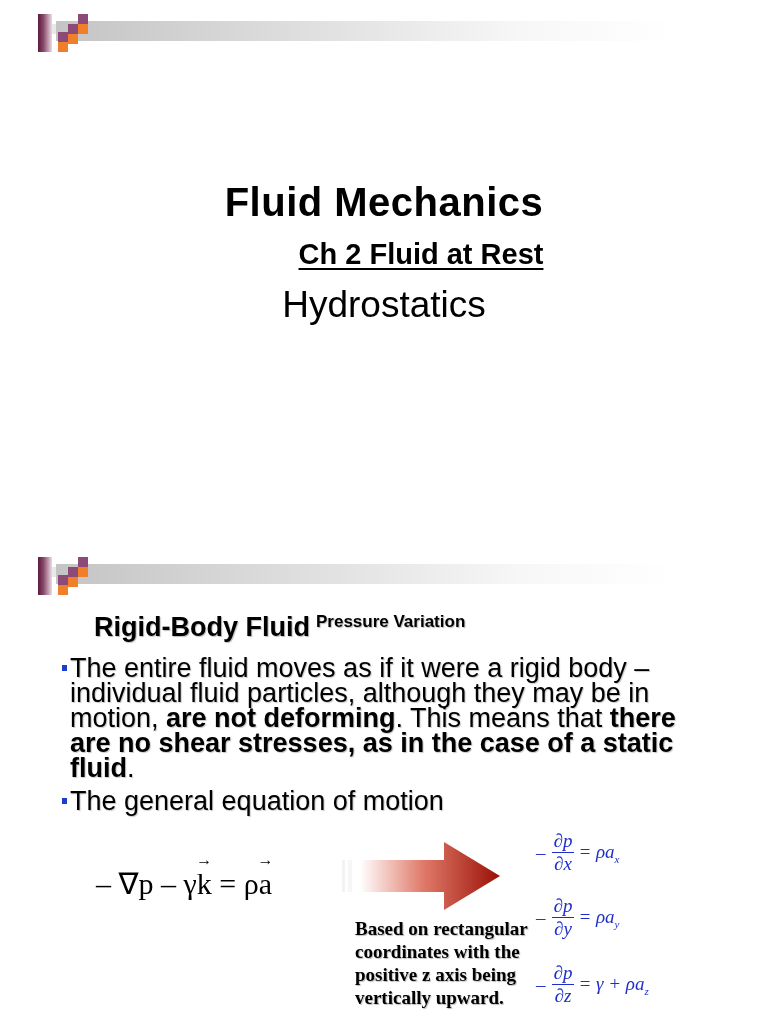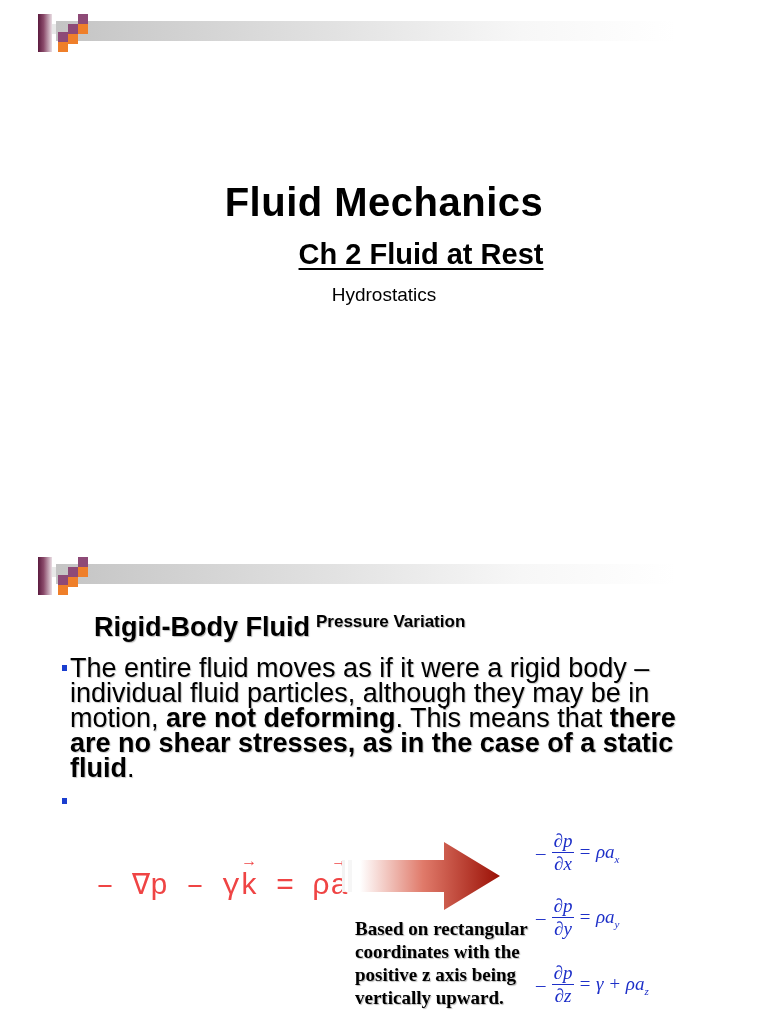--- a/index.html
+++ b/index.html
@@ -18,33 +18,33 @@
   .hdr .p3 { left: 40px; top: 4px; background: #8e4a77; }
   .hdr .o1 { left: 20px; top: 32px; background: #ef7f2a; }
   .hdr .o2 { left: 30px; top: 24px; background: #ef7f2a; }
   .hdr .o3 { left: 40px; top: 14px; background: #ef7f2a; }
   .hdr .gap { position: absolute; left: 14px; top: 14px; width: 8px; height: 10px; background: #e8e8e8; }
 
   
   .title { position: absolute; left: 0; width: 768px; text-align: center; }
   .t1 { top: 180px; font-size: 40px; font-weight: bold; letter-spacing: 0.5px; }
   .t2 { top: 238px; font-size: 29px; font-weight: bold; text-decoration: underline; text-underline-offset: 4px; margin-left: 37px; }
-  .t3 { top: 284px; font-size: 19px; }
+  .t3 { top: 284px; font-size: 37px; }
 
   
   .s2-title { position: absolute; left: 94px; top: 612px; font-size: 27px; font-weight: bold;
               text-shadow: 1px 1px 1px #bbb; white-space: nowrap; }
   .s2-title .sup { font-size: 17px; vertical-align: 9px; margin-left: 6px; margin-top: 31px; }
   .bullets { position: absolute; left: 62px; top: 656px; width: 640px; font-size: 27px; line-height: 25px;
              text-shadow: 1px 1px 1px #c8c8c8; }
   .bullet { position: relative; padding-left: 8px; margin-bottom: 8px; }
   .bullet .mark { position: absolute; left: 0; top: 9px; width: 5px; height: 6px; background: #1a3ecf; }
 
-  .eq-main { position: absolute; left: 96px; top: 866px; font-family: Liberation Mono, monospace;
-             font-size: 30px; color: #ef4444; white-space: nowrap; }
+  .eq-main { position: absolute; left: 96px; top: 866px; font-family: Liberation Serif, serif;
+             font-size: 30px; color: #000000; white-space: nowrap; }
   .vec { position: relative; display: inline-block; }
   .vec::before { content: "\2192"; position: absolute; left: 50%; top: -16px; transform: translateX(-50%);
                  font-size: 16px; }
 
   .arrow { position: absolute; left: 342px; top: 842px; width: 158px; height: 68px; }
   .note { position: absolute; left: 355px; top: 917px; width: 190px; font-family: "Liberation Serif", serif;
           font-weight: bold; font-size: 19px; line-height: 23px; text-shadow: 1px 1px 1px #bbb; }
 
   .eq { position: absolute; left: 536px; font-family: "Liberation Serif", serif; color: #1d2fc8;
         font-size: 19px; display: flex; align-items: center; white-space: nowrap; }
@@ -91,20 +91,21 @@
   <span>Rigid-Body Fluid</span><span class="sup">Pressure Variation</span>
 </div>
 
 <div class="bullets">
   <div class="bullet">
     <span class="mark"></span>
     <span>The entire fluid moves as if it were a rigid body – individual fluid particles, although they may be in motion, </span><b>are not deforming</b><span>. This means that </span><b>there are no shear stresses, as in the case of a static fluid</b><span>.</span>
   </div>
   <div class="bullet">
     <span class="mark"></span>
+    <span>The general equation of motion</span>
   </div>
 </div>
 
 <div class="eq-main">
   <span>– ∇p – γ</span><span class="vec">k</span><span> = ρ</span><span class="vec">a</span>
 </div>
 
 <svg class="arrow" viewBox="0 0 158 68">
   <defs>
     <linearGradient id="ag" x1="0" x2="1" y1="0" y2="0">

